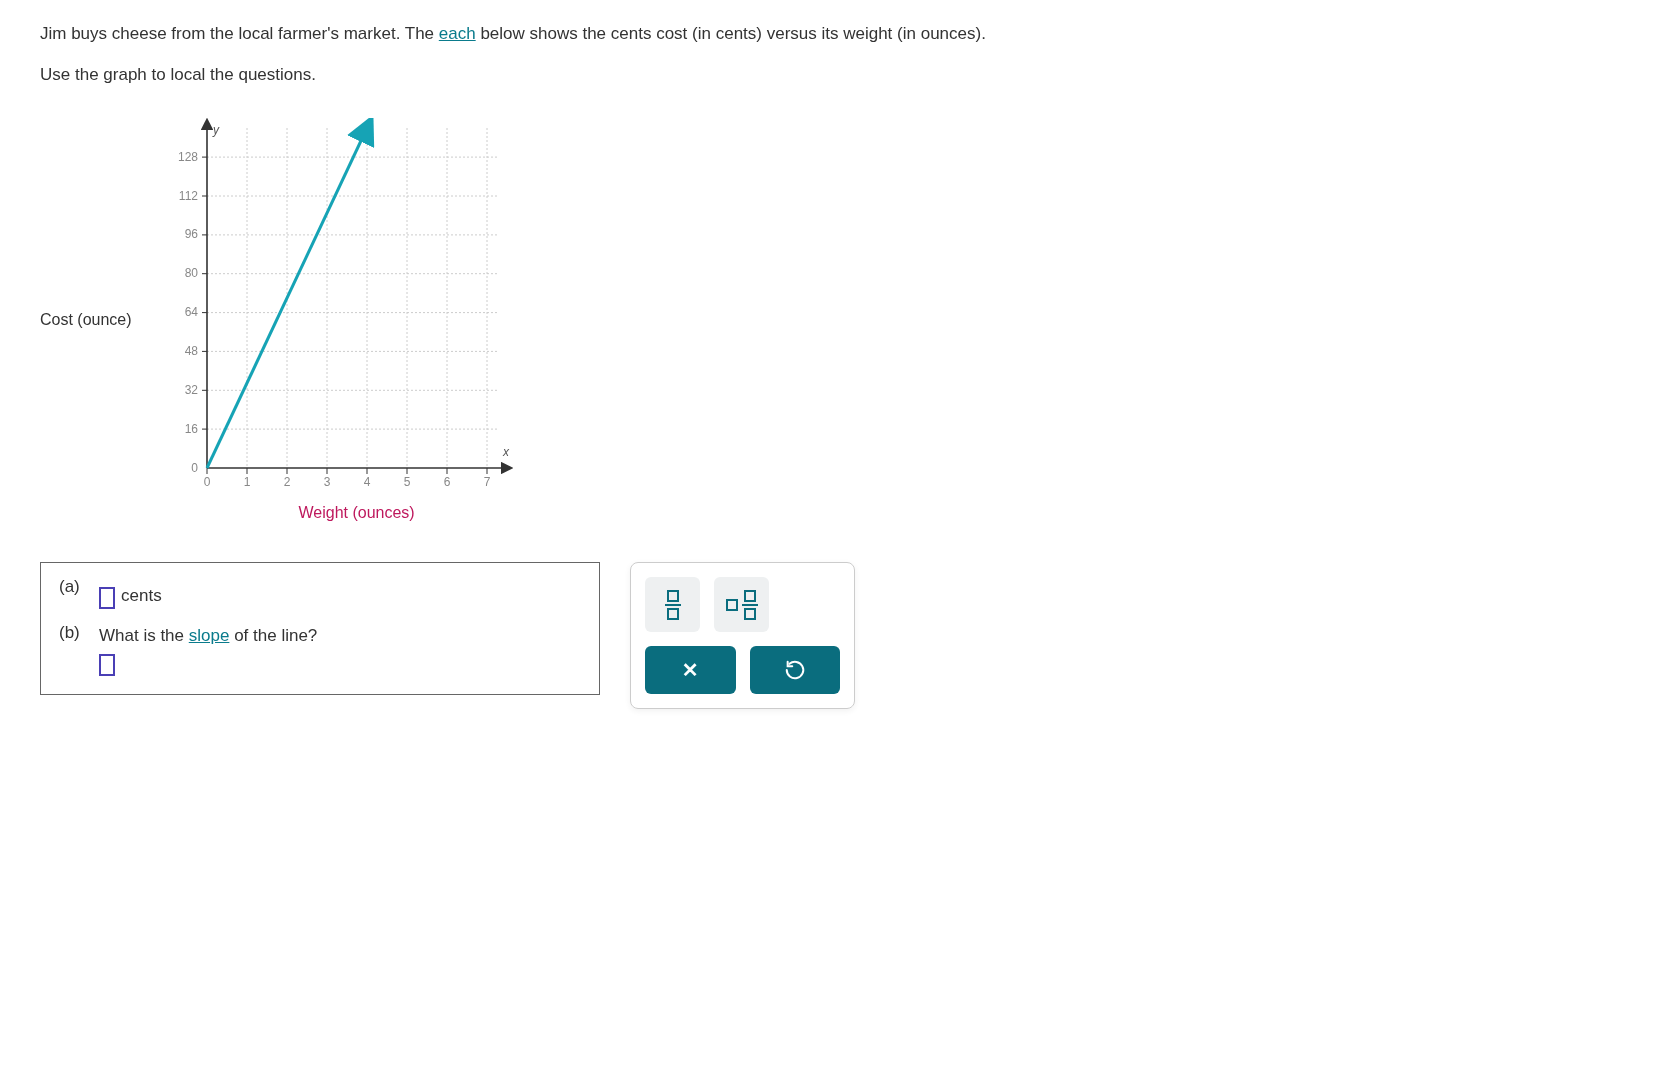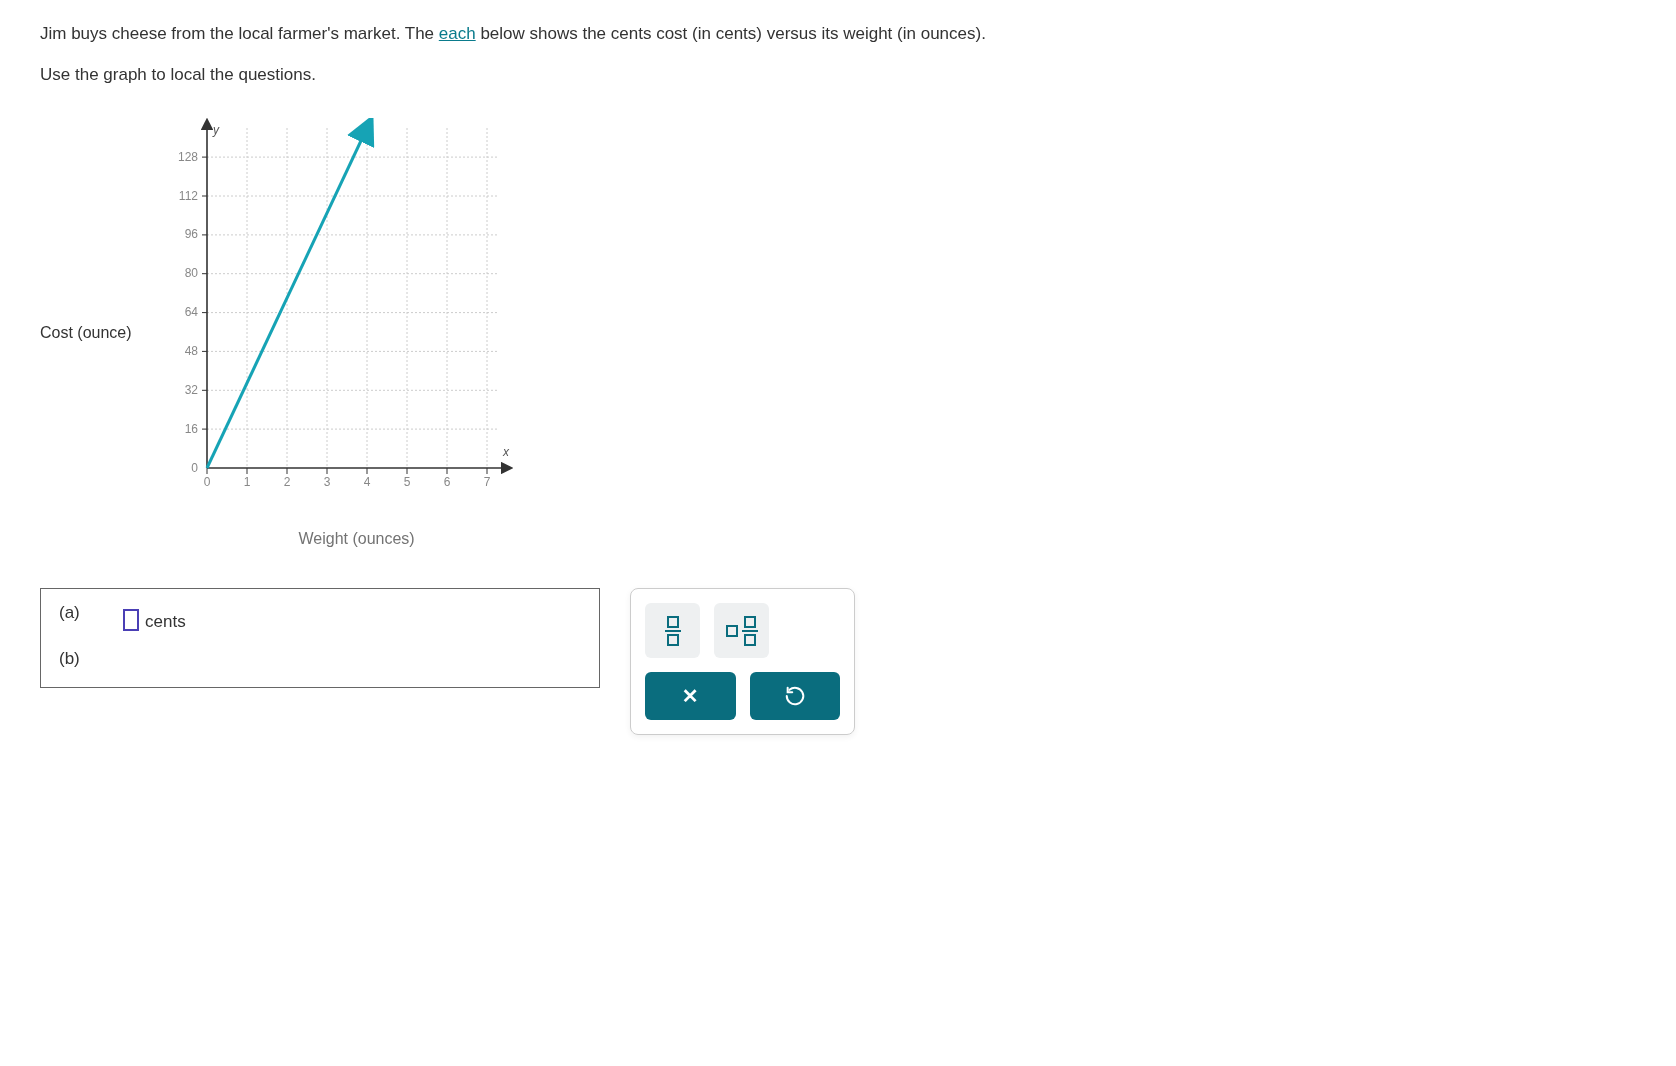--- a/index.html
+++ b/index.html
@@ -19,32 +19,32 @@
     margin-top: 30px;
     margin-bottom: 40px;
   }
   .yaxis-label {
     font-size: 16px;
     color: #333;
     margin-right: 30px;
     white-space: nowrap;
   }
   .chart-wrap { display: flex; flex-direction: column; align-items: center; }
-  .xaxis-label { font-size: 16px; color: #737373; margin-top: 32px; margin-left: 30px;}
+  .xaxis-label { font-size: 16px; color: #be185d; margin-top: 6px; margin-left: 30px;}
   .qa-row { display: flex; align-items: flex-start; gap: 30px; }
   .qa-box {
     border: 1px solid #666;
     width: 560px;
     padding: 14px 18px 18px 18px;
   }
   .qpart { display: flex; gap: 12px; margin-bottom: 14px; }
   .qletter { flex: 0 0 28px; }
   .qtext { line-height: 1.5; }
   .qtext .link2 { color: #0a7b8c; text-decoration: underline; }
-  .answer-line { margin-top: 6px; display: flex; align-items: flex-start; gap: 6px; margin-left: 24px; }
+  .answer-line { margin-top: 6px; display: flex; align-items: flex-end; gap: 6px; }
   .input-slot {
     display: inline-block;
     width: 16px;
     height: 22px;
     border: 2px solid #4a3fb5;
     vertical-align: middle;
   }
   .toolbox {
     border: 1px solid #ccc;
     border-radius: 8px;
@@ -217,20 +217,28 @@
       <div class="qletter">(a)</div>
       <div class="qtext">
         <div class="answer-line">
           <span class="input-slot"></span>
           <span>cents</span>
         </div>
       </div>
     </div>
     <div class="qpart" style="margin-bottom:0">
       <div class="qletter">(b)</div>
+      <div class="qtext">
+        <div>
+          <span>What is the </span><span class="link2">slope</span><span> of the line?</span>
+        </div>
+        <div class="answer-line">
+          <span class="input-slot"></span>
+        </div>
+      </div>
     </div>
   </div>
 
   <div class="toolbox">
     <div class="tool-row">
       <div class="tool-btn" title="fraction-input">
         <span class="frac-icon">
           <span class="sq"></span>
             <span class="bar"></span>
             <span class="sq"></span>

